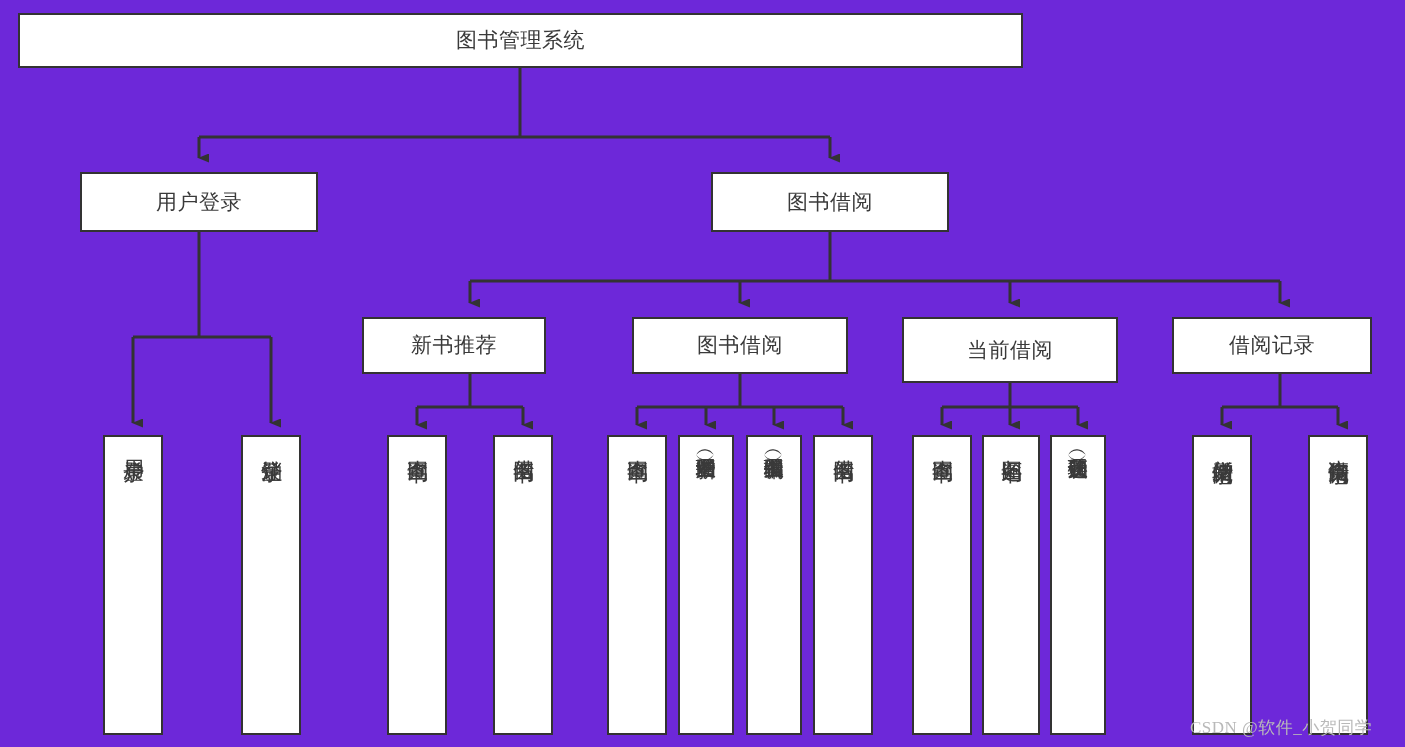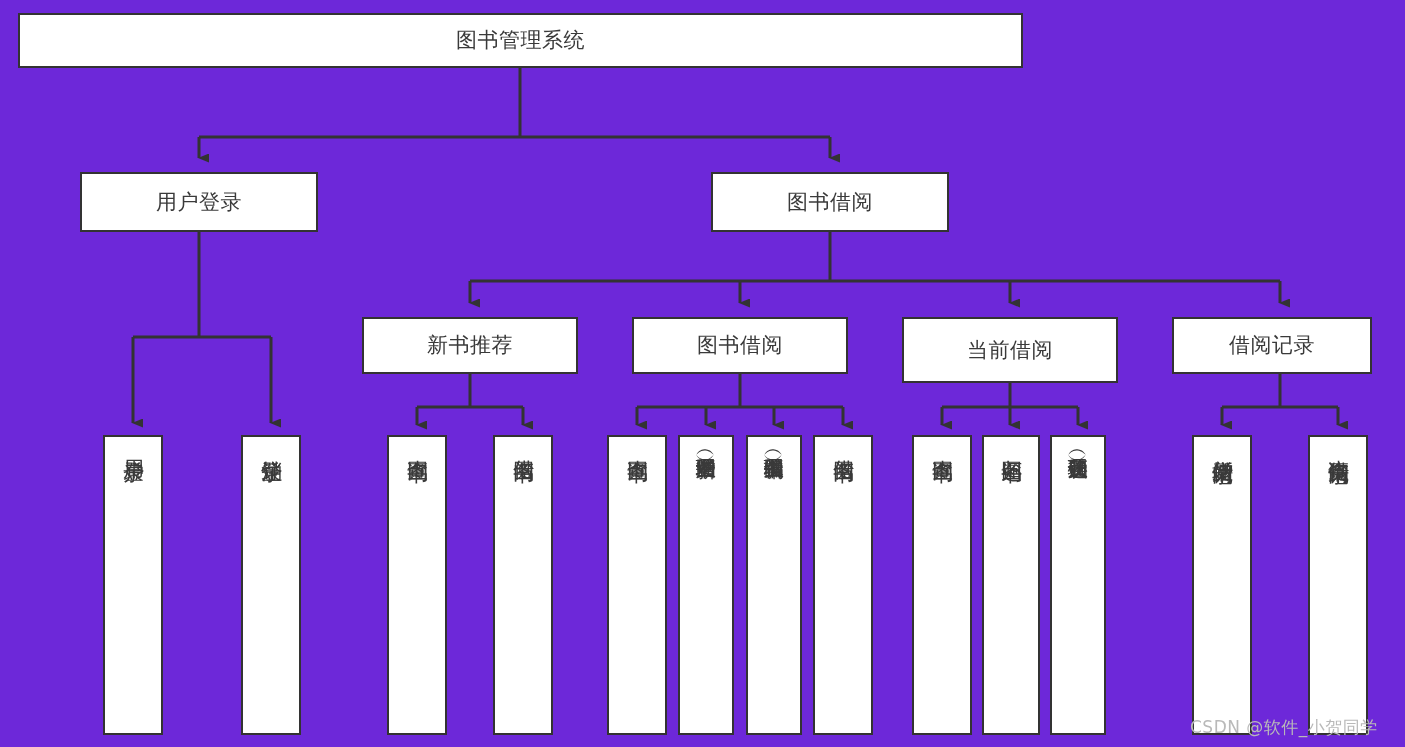--- a/index.html
+++ b/index.html
@@ -127,21 +127,21 @@
     <span class="node-label">图书管理系统</span>
   </div>
 
   <div class="node node-h" style="left:80px; top:172px; width:238px; height:60px;">
     <span class="node-label">用户登录</span>
   </div>
   <div class="node node-h" style="left:711px; top:172px; width:238px; height:60px;">
     <span class="node-label">图书借阅</span>
   </div>
 
-  <div class="node node-h" style="left:362px; top:317px; width:216px; height:57px;">
+  <div class="node node-h" style="left:362px; top:317px; width:184px; height:57px;">
     <span class="node-label">新书推荐</span>
   </div>
   <div class="node node-h" style="left:632px; top:317px; width:216px; height:57px;">
     <span class="node-label">图书借阅</span>
   </div>
   <div class="node node-h" style="left:902px; top:317px; width:216px; height:66px;">
     <span class="node-label">当前借阅</span>
   </div>
   <div class="node node-h" style="left:1172px; top:317px; width:200px; height:57px;">
     <span class="node-label">借阅记录</span>
@@ -184,15 +184,15 @@
     <span class="node-label">确认归还（管理员）</span>
   </div>
 
   <div class="node node-v" style="left:1192px; top:435px; width:60px; height:300px;">
     <span class="node-label">新增借阅记录</span>
   </div>
   <div class="node node-v" style="left:1308px; top:435px; width:60px; height:300px;">
     <span class="node-label">查询借阅记录</span>
   </div>
 
-  <div class="watermark" style="left:1190px; top:716px;">CSDN @软件_小贺同学</div>
+  <div class="watermark" style="left:1190px; top:716px;font-family:Liberation Serif, serif;">CSDN @软件_小贺同学</div>
 
 </div>
 
 </body></html>

